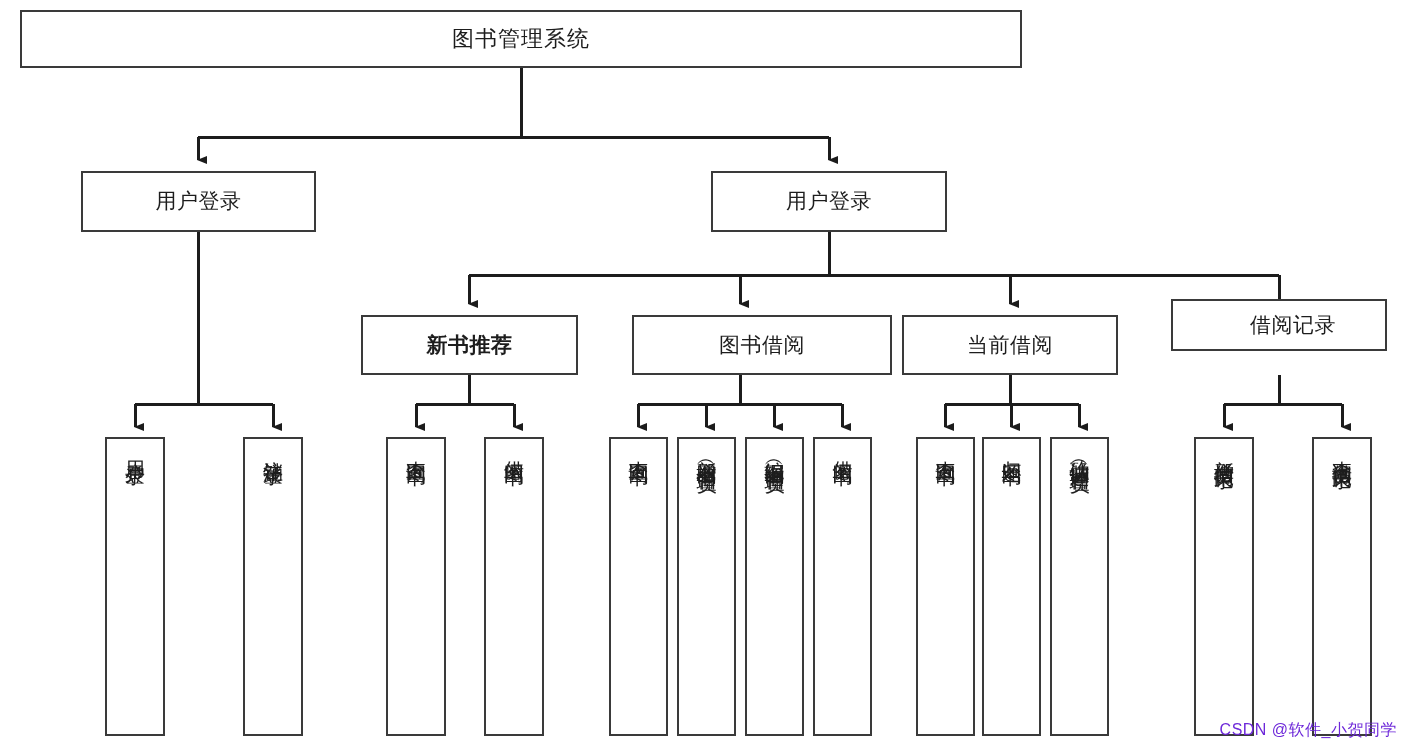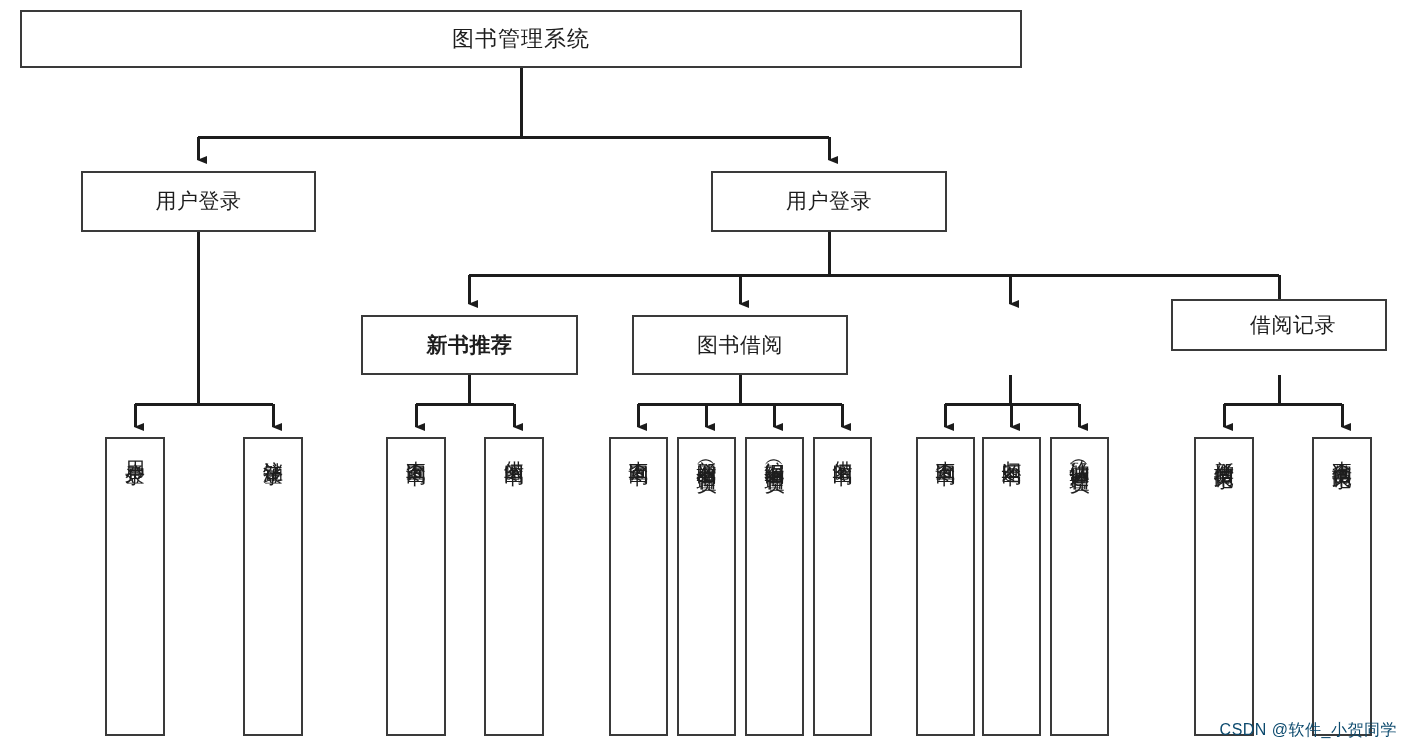--- a/index.html
+++ b/index.html
@@ -65,21 +65,21 @@
     line-height: 1.05;
     letter-spacing: 2px;
     white-space: normal;
     max-height: 100%;
   }
   .watermark {
     position: absolute;
     right: 8px;
     bottom: 6px;
     font-size: 16px;
-    color: #0c4a6e;
+    color: #6d28d9;
     letter-spacing: 0.5px;
     white-space: nowrap;
     user-select: none;
   }
 </style>
 </head>
 <body>
 
 <div id="diagram-root">
 
@@ -141,22 +141,25 @@
   <div class="node horiz" style="left: 81px; top: 171px; width: 235px; height: 61px;">
     <span class="label">用户登录</span>
   </div>
   <div class="node horiz" style="left: 711px; top: 171px; width: 236px; height: 61px;">
     <span class="label">用户登录</span>
   </div>
 
   <div class="node horiz" style="left: 361px; top: 315px; width: 217px; height: 60px; font-weight: bold;">
     <span class="label">新书推荐</span>
   </div>
-  <div class="node horiz" style="left: 632px; top: 315px; width: 216px; height: 60px;">
+  <div class="node horiz" style="left: 632px; top: 315px; width: 260px; height: 60px;">
     <span class="label">图书借阅</span>
+  </div>
+  <div class="node horiz" style="left: 902px; top: 315px; width: 216px; height: 60px;">
+    <span class="label">当前借阅</span>
   </div>
   <div class="node horiz" style="left: 1171px; top: 299px; width: 216px; height: 52px; padding-left: 28px;">
     <span class="label">借阅记录</span>
   </div>
 
   <div class="node vert" style="left: 105px; top: 437px; width: 60px; height: 299px;">
     <span class="label">用户登录</span>
   </div>
   <div class="node vert" style="left: 243px; top: 437px; width: 60px; height: 299px;">
     <span class="label">注销登录</span>

